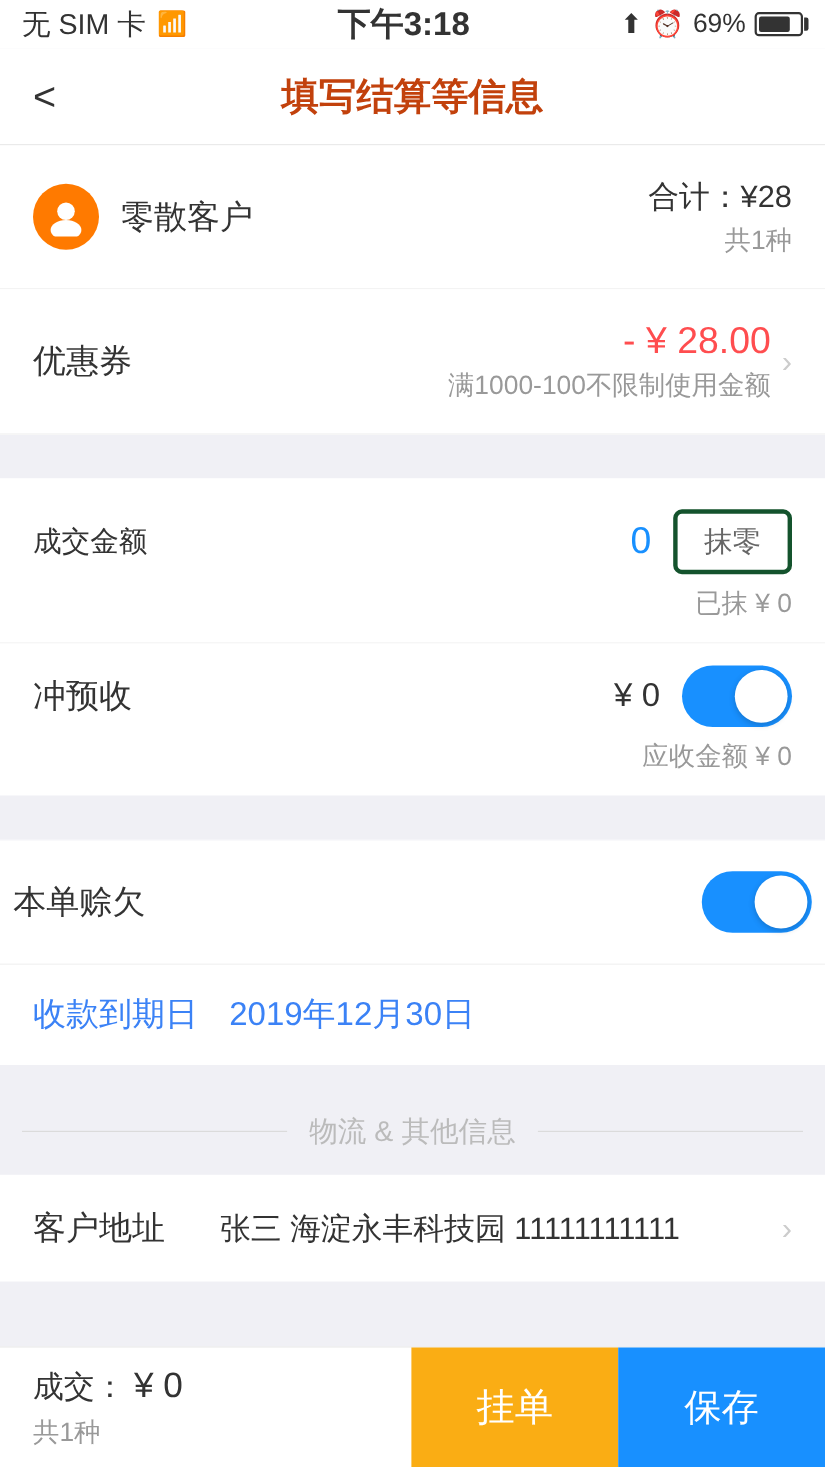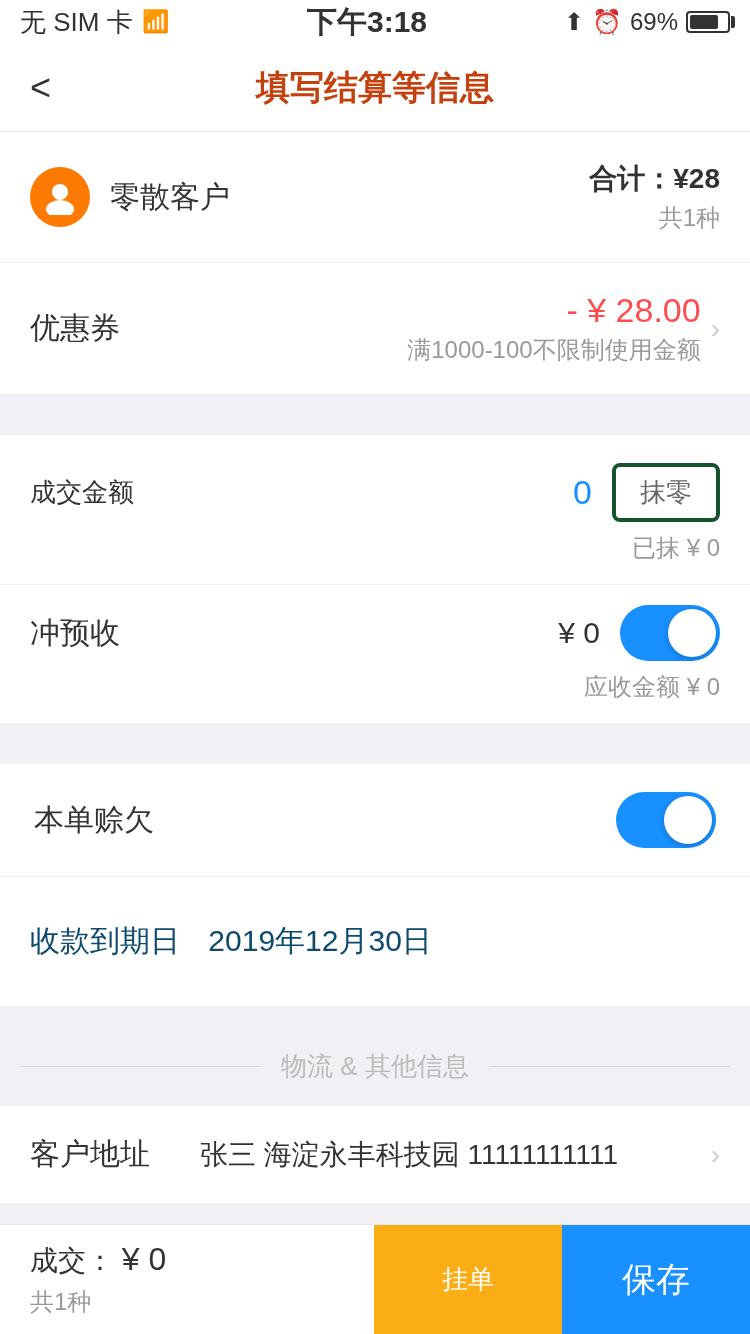--- a/index.html
+++ b/index.html
@@ -92,21 +92,21 @@
       gap: 20px;
     }
     .avatar {
       width: 60px; height: 60px; border-radius: 50%;
       background: #ff7a00;
       display: flex; align-items: center; justify-content: center;
       color: #fff; font-size: 24px;
     }
     .customer-name { font-size: 30px; color: #333; font-weight: 500; }
     .customer-right { text-align: right; }
-    .total-amount { font-size: 28px; color: #333; font-weight: 700; }
+    .total-amount { font-size: 28px; color: #333; font-weight: 400; }
     .total-count { font-size: 24px; color: #999; margin-top: 4px; }
 
     
     .coupon-row {
       display: flex;
       align-items: center;
       justify-content: space-between;
       padding: 28px 30px;
       background: #fff;
       border-bottom: 1px solid #f0f0f0;
@@ -183,33 +183,33 @@
       position: absolute;
       top: 4px; right: 4px;
       box-shadow: 0 2px 6px rgba(0,0,0,0.2);
     }
 
     
     .debit-row {
       display: flex;
       align-items: center;
       justify-content: space-between;
-      padding: 28px 34px;
+      padding: 28px 12px;
       background: #fff;
       border-top: 1px solid #f0f0f5;
     }
     .debit-label { font-size: 30px; color: #333; }
 
     
     .due-row {
-      padding: 44px 30px;
+      padding: 25px 30px;
       background: #fff;
       border-top: 1px solid #f0f0f0;
       font-size: 30px;
-      color: #0c4a6e;
+      color: #3b82f6;
     }
     .due-date { margin-left: 20px; }
 
     
     .logistics-divider {
       background: #f0f0f5;
       height: 80px;
       display: flex;
       align-items: center;
       justify-content: center;
@@ -245,21 +245,21 @@
     .bottom-info {
       flex: 1;
       padding: 0 30px;
     }
     .bottom-amount { font-size: 32px; color: #333; font-weight: 500; display: inline; }
     .bottom-count { font-size: 24px; color: #999; margin-top: 6px; }
     .btn-hold {
       width: 188px; height: 110px;
       background: #faad14;
       display: flex; align-items: center; justify-content: center;
-      font-size: 26px; color: #fff; cursor: pointer;
+      font-size: 35px; color: #fff; cursor: pointer;
     }
     .btn-save {
       width: 188px; height: 110px;
       background: #1890ff;
       display: flex; align-items: center; justify-content: center;
       font-size: 34px; color: #fff; cursor: pointer;
     }
 
     
     .wifi-icon { font-size: 22px; }

